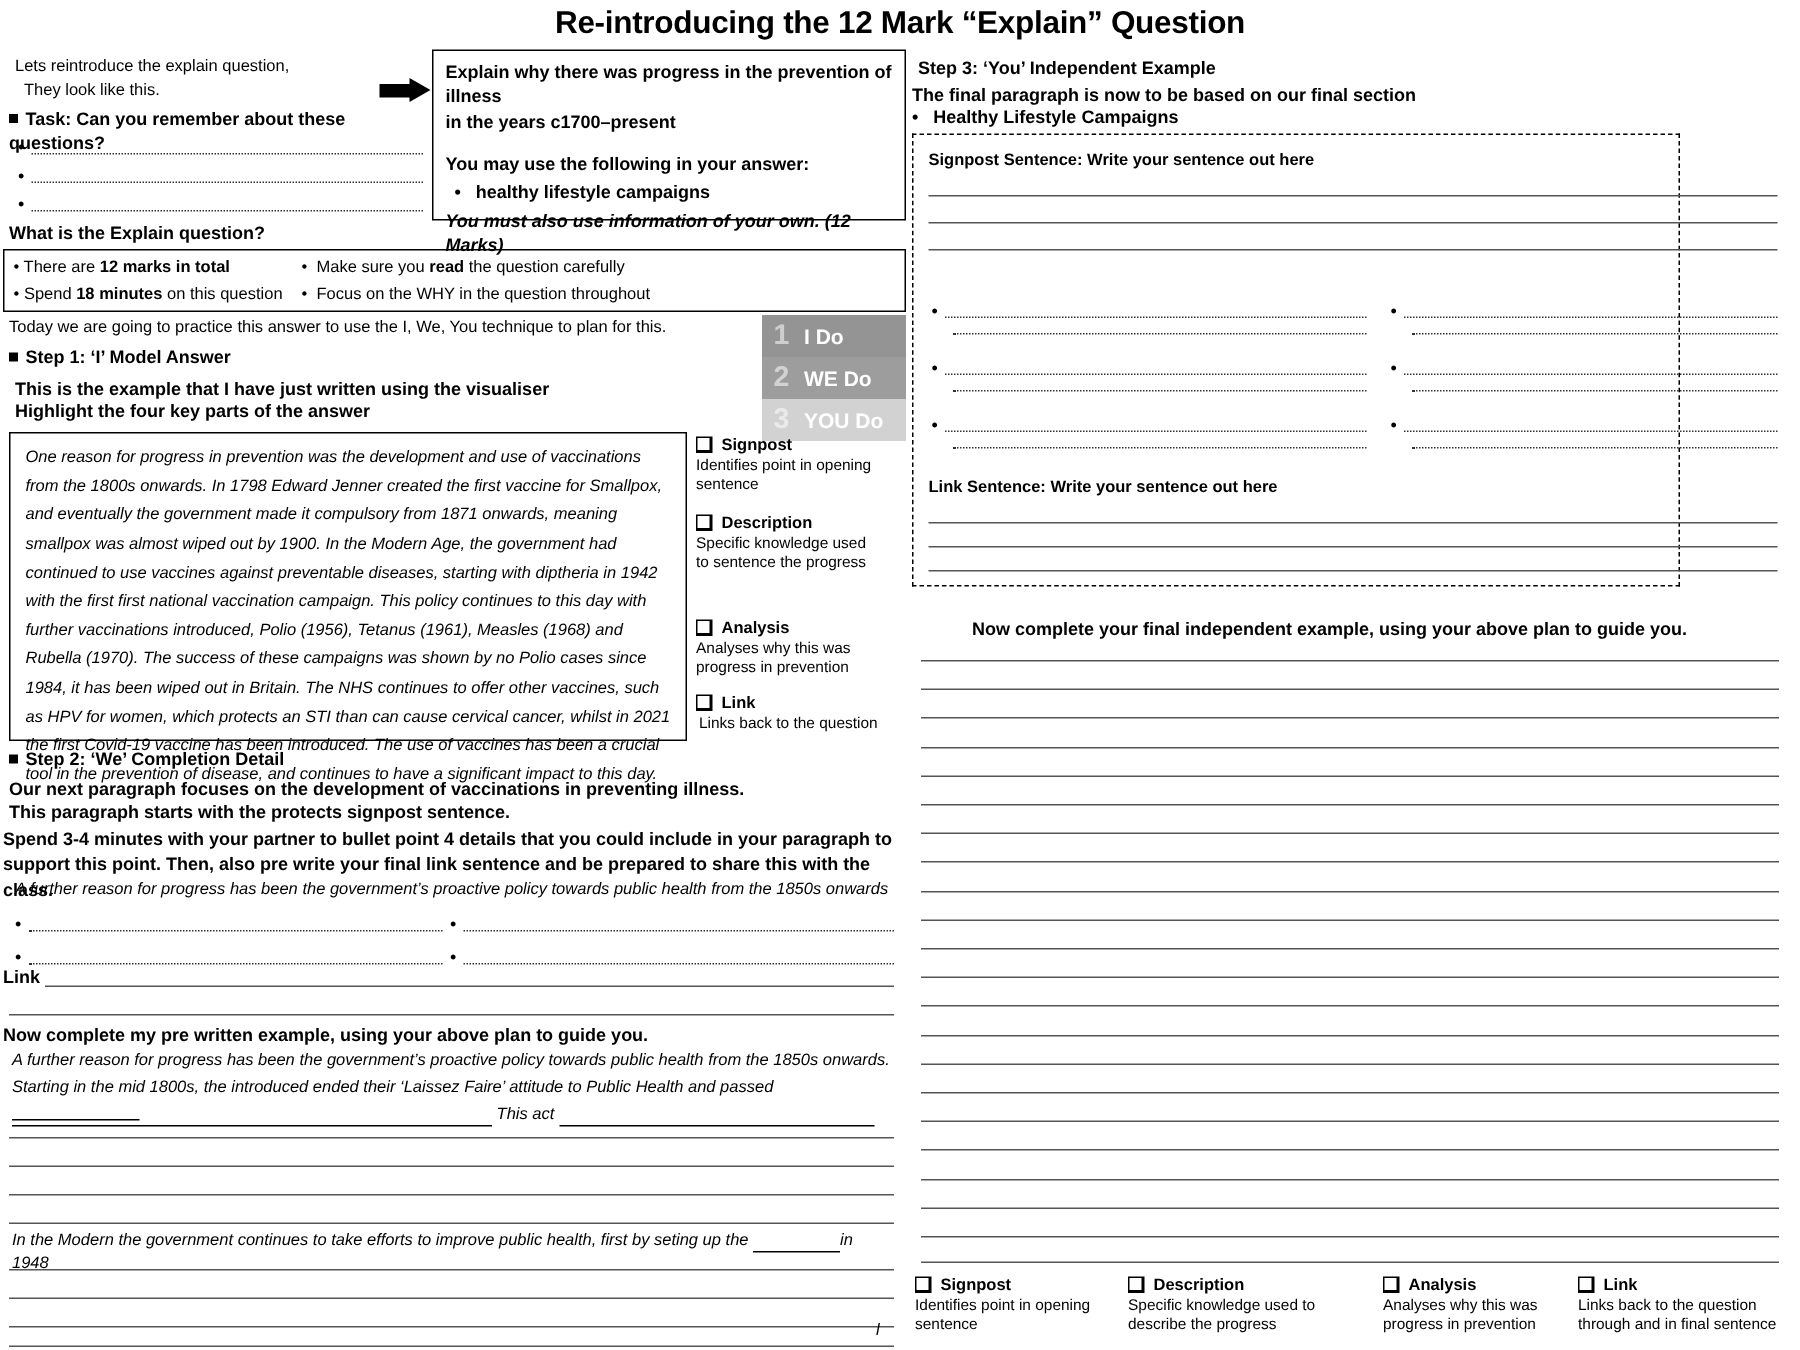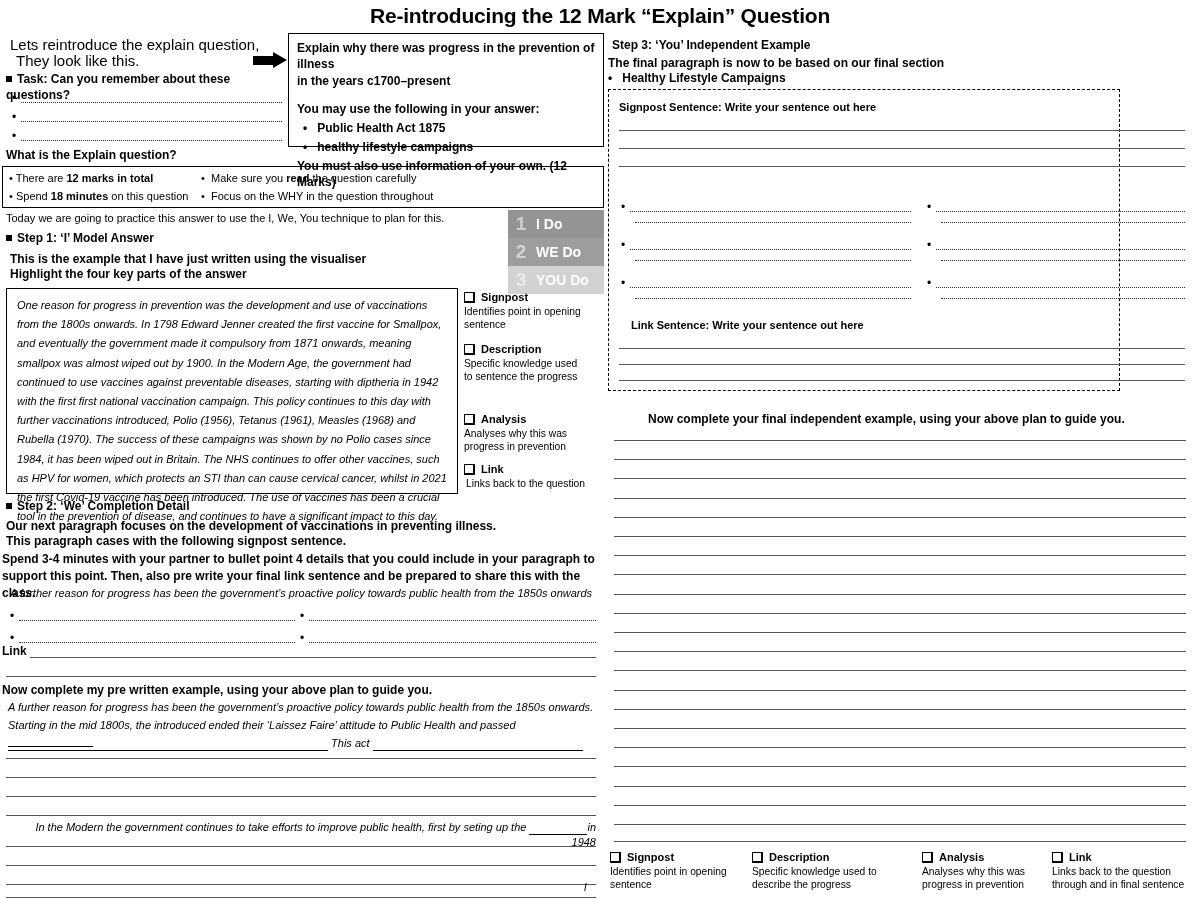--- a/index.html
+++ b/index.html
@@ -11,21 +11,21 @@
   .b{font-weight:bold;}
   .it{font-style:italic;}
 
   
   #title{
     left:0;top:4px;width:1200px;text-align:center;
     font-size:21px;font-weight:bold;letter-spacing:-0.2px;
   }
 
   
-  .t{font-size:15px;line-height:15px;}
+  .t{font-size:11px;line-height:15px;}
   .t12{font-size:12px;line-height:16px;}
   .t11{font-size:11px;line-height:14px;}
   .t10{font-size:10.3px;line-height:13px;}
 
   
   .sqbul{display:inline-block;width:6px;height:6px;background:#000;
          vertical-align:middle;margin-right:5px;margin-bottom:2px;}
 
   
   .dotline{
@@ -93,26 +93,23 @@
 <div class="abs arrow" style="left:253px;top:52px;">
   <div class="shaft"></div>
     <div class="head"></div>
 </div>
 
 <div class="abs boxsolid" style="left:288px;top:33px;width:316px;height:114px;">
   <div class="t12 b" style="margin:6px 8px 0 8px;">Explain why there was progress in the prevention of illness</div>
   <div class="t12 b" style="margin:1px 8px 12px 8px;">in the years c1700–present</div>
   <div class="t12 b" style="margin:3px 8px 0 8px;">You may use the following in your answer:</div>
   <div class="t12 b" style="margin:3px 8px 0 14px;">
-    <span>•</span>&nbsp;&nbsp;&nbsp;<span>Public Health Act 1875</span>
-  </div>
-  <div class="t12 b" style="margin:3px 8px 0 14px;">
     <span>•</span>&nbsp;&nbsp;&nbsp;<span>healthy lifestyle campaigns</span>
   </div>
-  <div class="t12 b" style="margin:3px 8px 0 8px;">You must also use information of your own. (12 Marks)</div>
+  <div class="t12 b" style="margin:3px 8px 0 8px;font-style:italic;">You must also use information of your own. (12 Marks)</div>
 </div>
 
 <div class="abs t12 b" style="left:6px;top:147px;">What is the Explain question?</div>
 
 <div class="abs boxsolid" style="left:2px;top:166px;width:602px;height:42px;">
   <div class="t11" style="position:absolute;left:6px;top:4px;width:190px;">
     <span>•</span>
     <span>There are </span><span class="b">12 marks in total</span><span></span>
   </div>
   <div class="t11" style="position:absolute;left:6px;top:22px;width:190px;">
@@ -175,21 +172,21 @@
   <div style="position:absolute;left:0;top:172px;width:140px;">
     <div class="t11 b"><span class="cbox"></span><span>Link</span></div>
     <div class="t10" style="margin-left:2px;">Links back to the question</div>
   </div>
 </div>
 
 <div class="abs t12 b" style="left:6px;top:498px;">
   <span class="sqbul"></span><span>Step 2: ‘We’ Completion Detail</span>
 </div>
 <div class="abs t12 b" style="left:6px;top:518px;width:590px;">Our next paragraph focuses on the development of vaccinations in preventing illness.</div>
-<div class="abs t12 b" style="left:6px;top:533px;width:590px;">This paragraph cases with the following signpost sentence.</div>
+<div class="abs t12 b" style="left:6px;top:533px;width:590px;">This paragraph starts with the protects signpost sentence.</div>
 <div class="abs t12 b" style="left:2px;top:551px;width:594px;line-height:17px;">Spend 3-4 minutes with your partner to bullet point 4 details that you could include in your paragraph to support this point. Then, also pre write your final link sentence and be prepared to share this with the class.</div>
 <div class="abs t11 it" style="left:10px;top:586px;width:590px;">A further reason for progress has been the government’s proactive policy towards public health from the 1850s onwards</div>
 
 <div class="abs bulrow" style="left:10px;top:611px;width:285px;">
   <span class="dot">•</span>
     <span class="dotline"></span>
 </div>
 <div class="abs bulrow" style="left:300px;top:611px;width:296px;">
   <span class="dot">•</span>
     <span class="dotline"></span>
@@ -217,21 +214,21 @@
   <span style="border-bottom:1.2px solid #000;display:inline-block;width:320px;">&nbsp;</span>
   <span>This act</span>
   <span style="border-bottom:1.2px solid #000;display:inline-block;width:210px;">&nbsp;</span>
 </div>
 
 <div class="abs rule" style="left:6px;top:758px;width:590px;"></div>
 <div class="abs rule" style="left:6px;top:777px;width:590px;"></div>
 <div class="abs rule" style="left:6px;top:796px;width:590px;"></div>
 <div class="abs rule" style="left:6px;top:815px;width:590px;"></div>
 
-<div class="abs t11 it" style="left:8px;top:820px;width:588px;text-align:right;">
+<div class="abs t11 it" style="left:8px;top:820px;width:588px;">
   <span>In the Modern the government continues to take efforts to improve public health, first by seting up the </span><span style="border-bottom:1.2px solid #000;display:inline-block;width:58px;">&nbsp;</span><span>in 1948</span>
 </div>
 
 <div class="abs rule" style="left:6px;top:846px;width:590px;"></div>
 <div class="abs rule" style="left:6px;top:865px;width:590px;"></div>
 <div class="abs rule" style="left:6px;top:884px;width:590px;"></div>
 <div class="abs t11 it" style="left:584px;top:880px;">l</div>
 <div class="abs rule" style="left:6px;top:897px;width:590px;"></div>
 
 <div class="abs t12 b" style="left:612px;top:37px;">Step 3: ‘You’ Independent Example</div>
@@ -274,21 +271,21 @@
     <span class="dot">•</span>
       <span class="dotline"></span>
   </div>
   <div class="dotline" style="position:absolute;left:26px;top:208px;width:276px;"></div>
   <div class="bulrow" style="position:absolute;left:318px;top:188px;width:258px;">
     <span class="dot">•</span>
       <span class="dotline"></span>
   </div>
   <div class="dotline" style="position:absolute;left:332px;top:208px;width:244px;"></div>
 
-  <div class="t11 b" style="position:absolute;left:10px;top:228px;margin-left:12px;">Link Sentence: Write your sentence out here</div>
+  <div class="t11 b" style="position:absolute;left:10px;top:228px;">Link Sentence: Write your sentence out here</div>
   <div class="rule" style="position:absolute;left:10px;top:258px;width:566px;"></div>
   <div class="rule" style="position:absolute;left:10px;top:274px;width:566px;"></div>
   <div class="rule" style="position:absolute;left:10px;top:290px;width:566px;"></div>
 </div>
 
 <div class="abs t12 b" style="left:648px;top:411px;width:520px;">Now complete your final independent example, using your above plan to guide you.</div>
 
 <div class="abs" id="final-lines" style="left:614px;top:440px;width:572px;">
     <div class="rule" style="position: absolute; left: 0px; top: 0px; width: 572px;"></div>
     <div class="rule" style="position: absolute; left: 0px; top: 19.2px; width: 572px;"></div>

